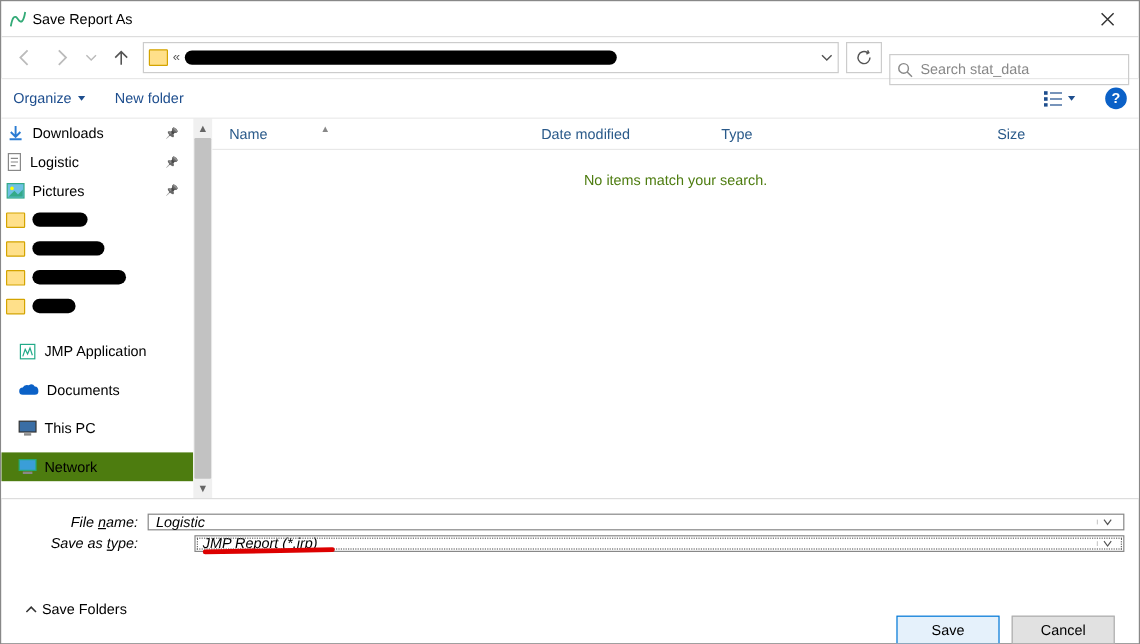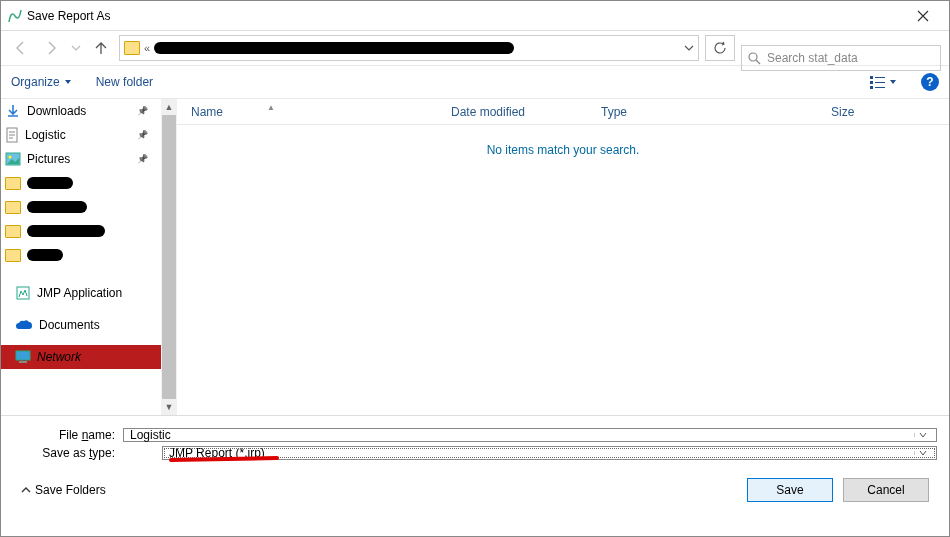--- a/index.html
+++ b/index.html
@@ -18,43 +18,43 @@
 .refresh { width: 30px; height: 26px; border: 1px solid #ccc; display: flex; align-items: center; justify-content: center; color: #555; }
 .searchbox { width: 200px; height: 26px; border: 1px solid #ccc; display: flex; align-items: center; padding: 0 6px; color: #888; gap: 6px; margin-top: 20px; }
 .toolbar { height: 34px; display: flex; align-items: center; padding: 0 10px; gap: 24px; border-top: 1px solid #e8e8e8; border-bottom: 1px solid #e8e8e8; background: #fff; }
 .toolbar .link { color: #1e4e8e; font-size: 12px; display: flex; align-items: center; gap: 4px; }
 .toolbar .spacer { flex: 1; }
 .view-btn { color: #1e4e8e; display: flex; align-items: center; gap: 2px; }
 .help { width: 18px; height: 18px; border-radius: 50%; background: #0b61c7; color: #fff; display: flex; align-items: center; justify-content: center; font-size: 12px; font-weight: bold; }
 .mainarea { display: flex; height: 316px; }
 .sidebar { width: 160px; background: #fff; overflow: hidden; position: relative; }
 .sidebar .item { height: 24px; display: flex; align-items: center; padding-left: 4px; gap: 6px; font-size: 12px; }
-.sidebar .item.sel { background: #b91c1c; font-style: italic; }
+.sidebar .item.sel { background: #4d7c0f; }
 .sidebar .pin { margin-left: auto; color: #888; font-size: 10px; padding-right: 12px; }
 .sidebar .fic { width: 16px; height: 13px; background: #ffe08a; border: 1px solid #d4a400; border-radius: 1px; }
 .sidebar .redact { height: 12px; background: #000; border-radius: 6px; }
 .scrollbar { width: 16px; background: #f0f0f0; display: flex; flex-direction: column; align-items: center; }
 .scrollbar .arr { height: 16px; width: 100%; display: flex; align-items: center; justify-content: center; color: #666; font-size: 9px; }
 .scrollbar .thumb { width: 14px; background: #c2c2c2; flex: 1; margin: 0 1px; border-radius: 1px;}
 .listpane { flex: 1; background: #fff; }
 .listhdr { height: 26px; display: flex; align-items: center; border-bottom: 1px solid #e8e8e8; }
 .listhdr .col { padding: 0 14px; color: #2a5a8a; font-size: 12px; }
-.empty { text-align: center; color: #0369a1; padding: 18px 0; font-size: 12px; }
+.empty { text-align: center; color: #4d7c0f; padding: 18px 0; font-size: 12px; }
 .bottom { border-top: 1px solid #ddd; padding: 8px 12px 4px 12px; }
-.fieldrow { display: flex; align-items: center; margin: 4px 0; }
+.fieldrow { display: flex; align-items: center; margin: 4px 0; font-style: italic; }
 .fieldrow label { width: 110px; text-align: right; padding-right: 8px; font-size: 12px; }
 .fieldrow label u { text-decoration: underline; }
 .fieldrow .combo { flex: 1; height: 14px; border: 1px solid #888; background: #fff; display: flex; align-items: center; padding: 4px 6px; font-size: 12px; position: relative; }
 .fieldrow .combo.focus { outline: 1px dotted #666; outline-offset: -3px; margin-left: 39px; }
 .fieldrow .combo .drop { margin-left: auto; width: 16px; text-align: center; color: #555; border-left: 1px solid #ccc; height: 100%; display: flex; align-items: center; justify-content: center; }
 .redline { position: absolute; left: 6px; bottom: -2px; width: 110px; height: 4px; background: #d00; border-radius: 2px; transform: rotate(-1deg);}
 .btnrow { display: flex; align-items: center; padding: 14px 8px 6px 8px; }
 .btnrow .hide { display: flex; align-items: center; gap: 4px; font-size: 12px; }
 .btnrow .spacer { flex: 1; }
-.btn { width: 86px; height: 24px; border: 1px solid #adadad; background: #e1e1e1; font-size: 12px; display: flex; align-items: center; justify-content: center; margin-left: 10px; }
+.btn { width: 86px; height: 24px; border: 1px solid #adadad; background: #e1e1e1; font-size: 12px; display: flex; align-items: center; justify-content: center; margin-left: 10px; margin-top: 35px; }
 .btn.default { border: 1px solid #0078d7; background: #e5f1fb; }
 svg { display: block; }
 </style>
 </head>
 <body>
 
 <div class="titlebar">
   <span>
     <svg width="16" height="16">
         <path d="M2 14 Q4 2 8 8 Q12 14 14 2" stroke="#3a7" fill="none" stroke-width="1.5"></path>
@@ -198,20 +198,29 @@
         <span>JMP Application</span>
       </div>
       <div class="item" style="margin-top: 8px; padding-left: 14px;">
         <span>
           <svg width="18" height="12">
             <path d="M4 10 Q1 10 1 7 Q1 4 4 4 Q5 1 9 2 Q12 0 14 3 Q17 3 17 7 Q17 10 14 10 Z" fill="#0b61c7"></path>
           </svg>
         </span>
         <span>Documents</span>
       </div>
+      <div class="item" style="margin-top: 8px; padding-left: 14px;">
+        <span>
+          <svg width="16" height="14">
+            <rect x="1" y="1" width="14" height="9" fill="#3a6ea5" stroke="#333"></rect>
+            <rect x="5" y="11" width="6" height="2" fill="#888"></rect>
+          </svg>
+        </span>
+        <span>This PC</span>
+      </div>
       <div class="item sel" style="margin-top: 8px; padding-left: 14px;">
         <span>
           <svg width="16" height="14">
             <rect x="1" y="1" width="14" height="9" fill="#3a9ed8" stroke="#2a7"></rect>
             <rect x="4" y="11" width="8" height="2" fill="#888"></rect>
           </svg>
         </span>
         <span>Network</span>
       </div>
     </div>

